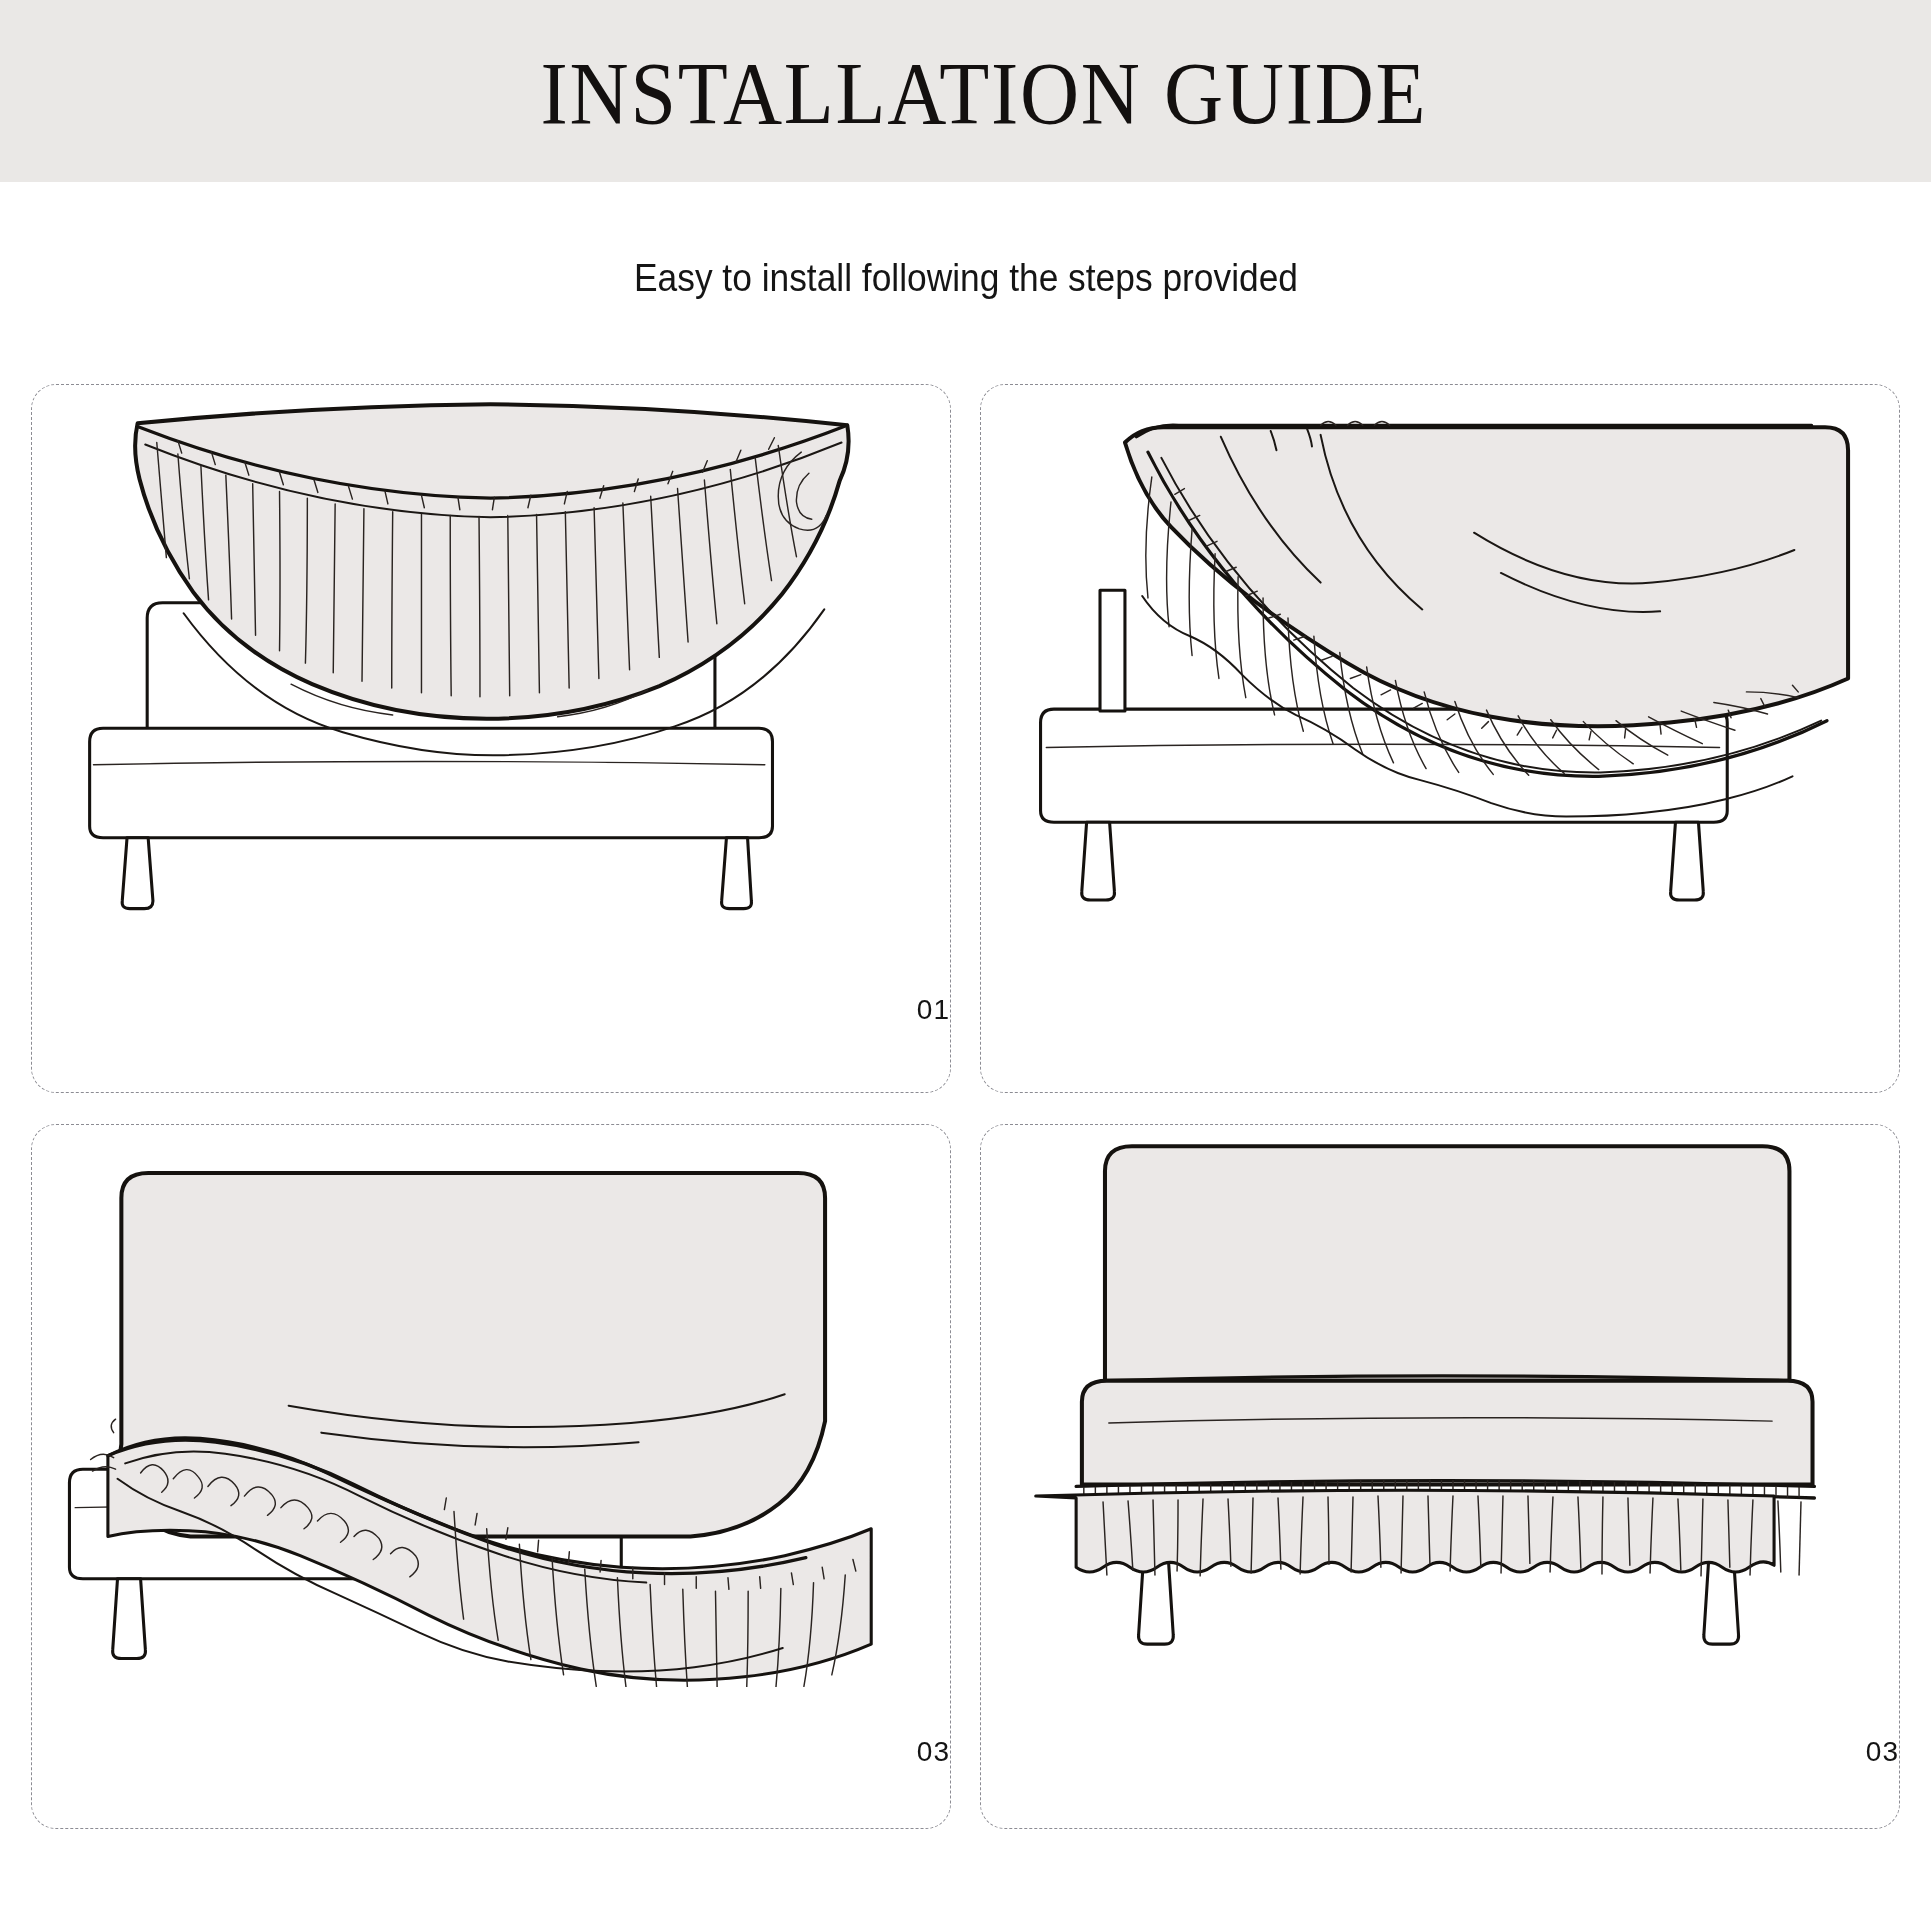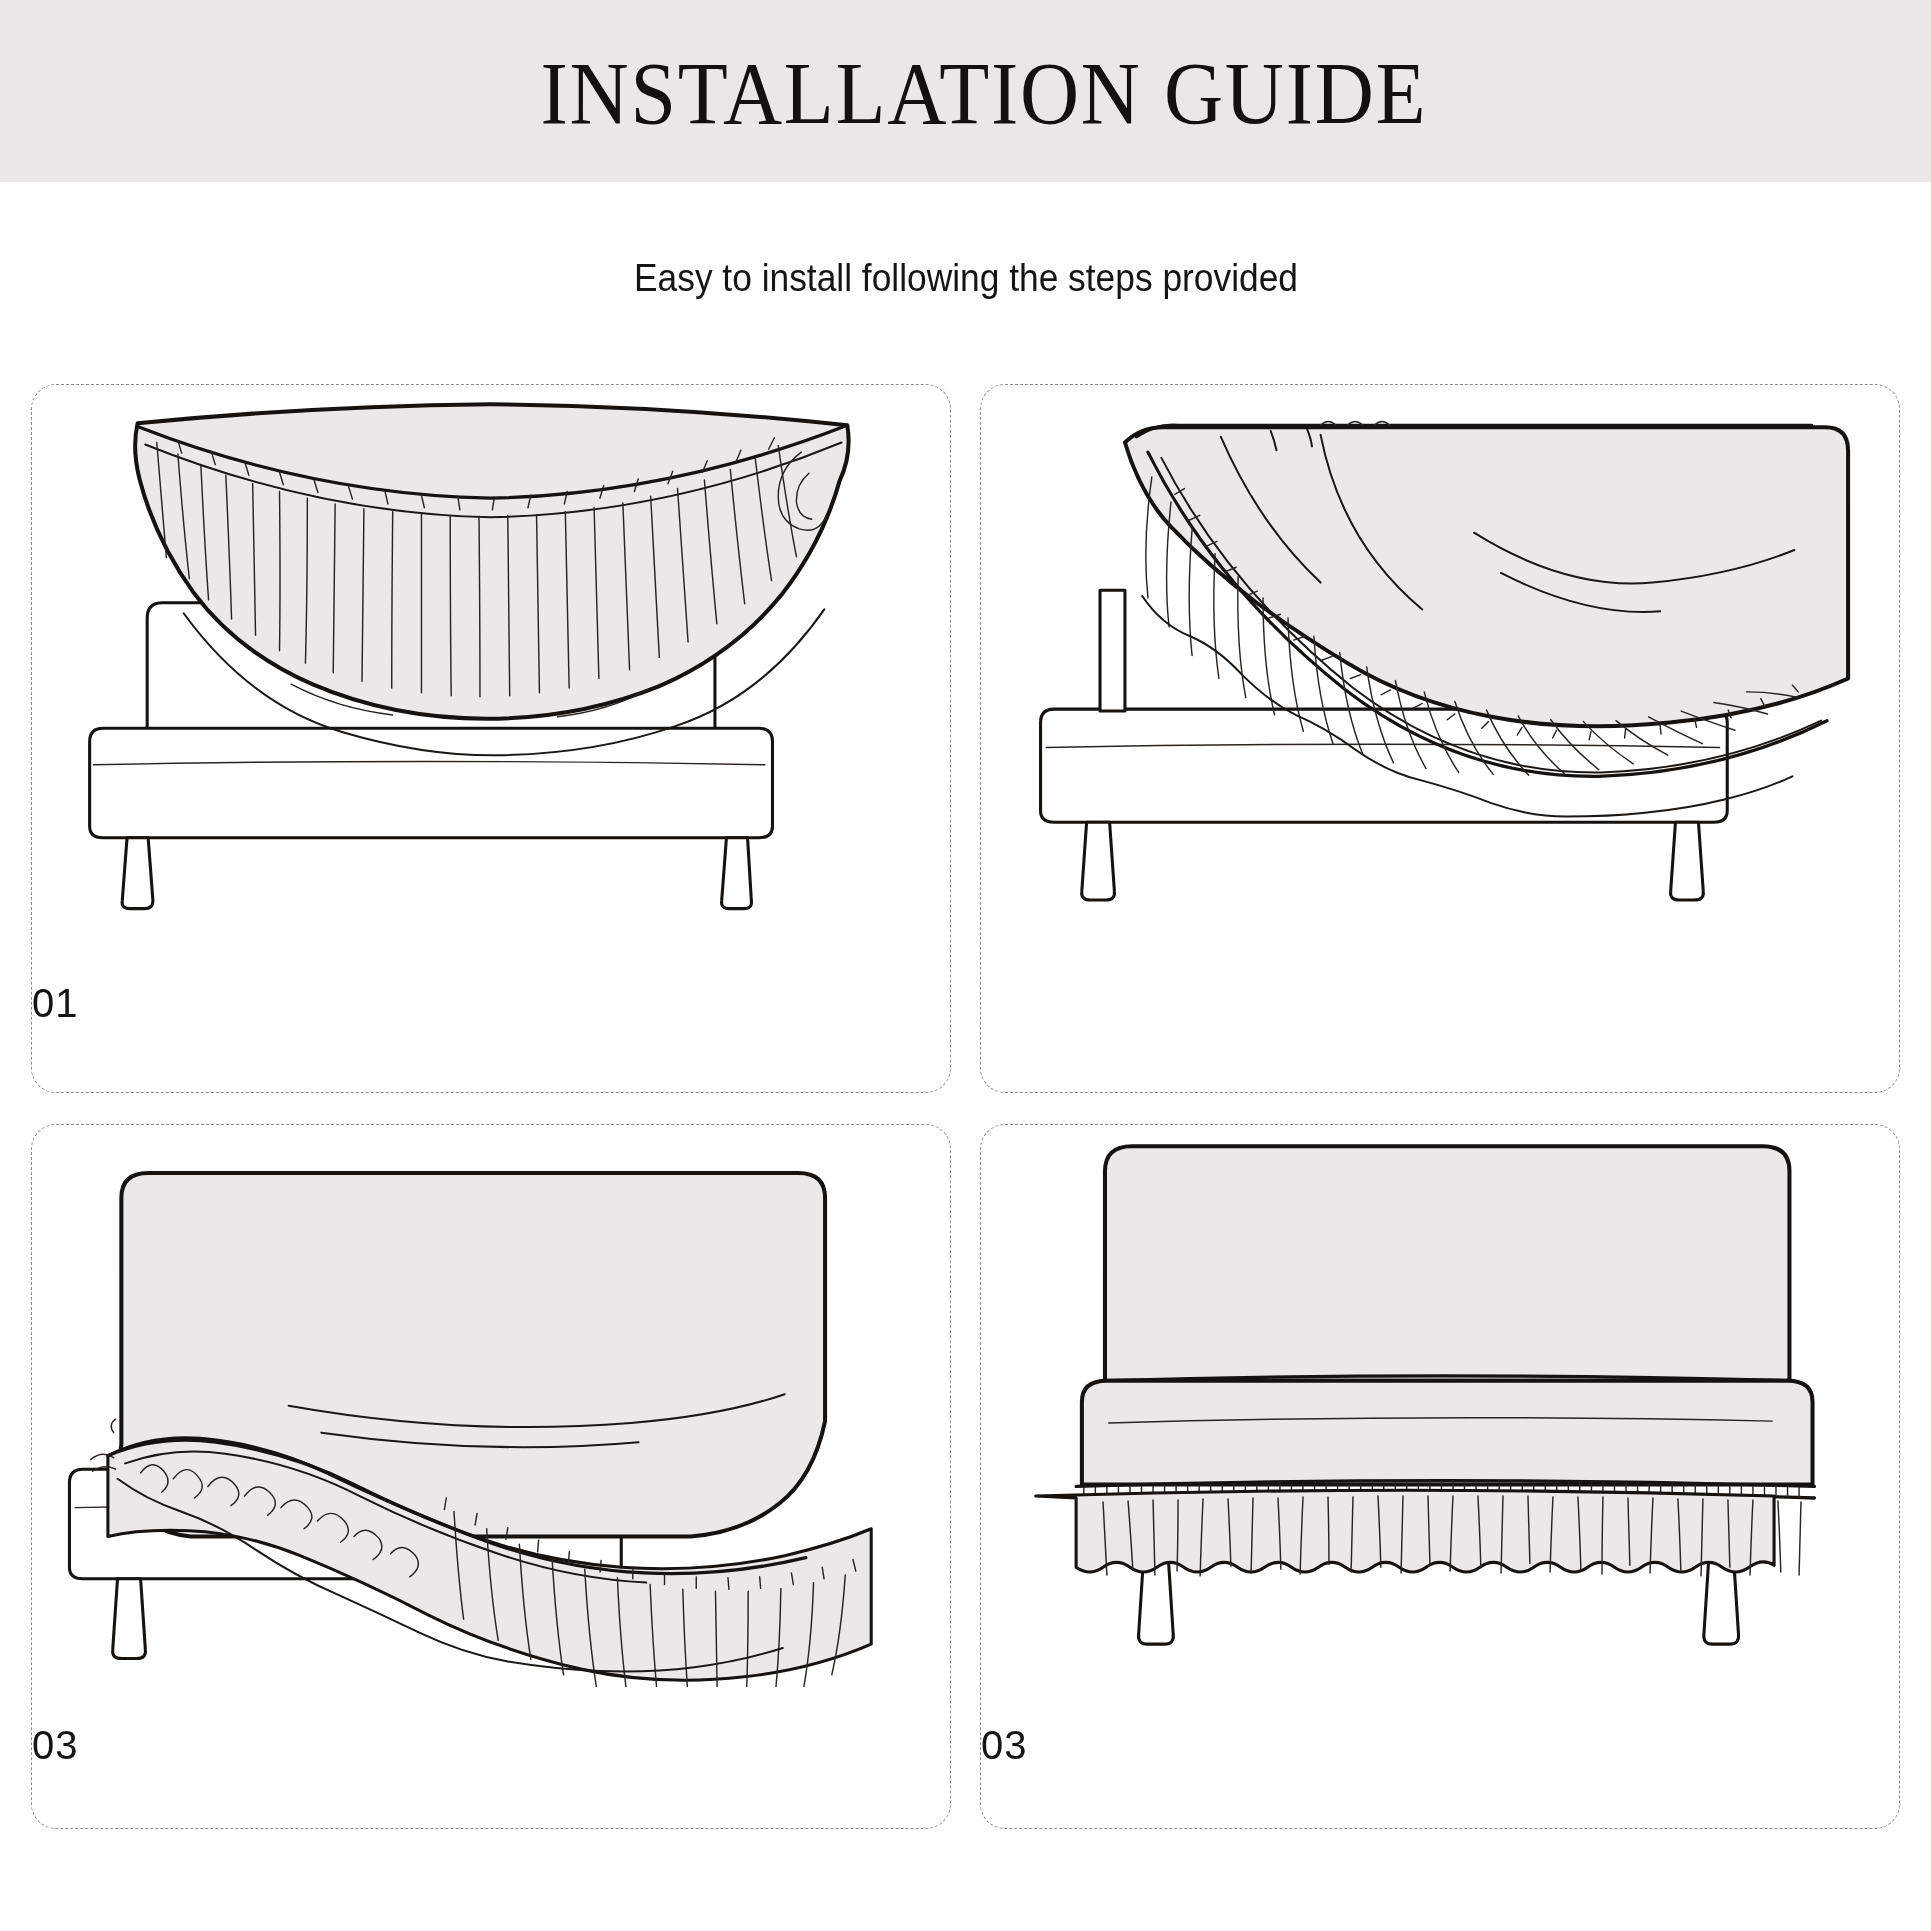--- a/index.html
+++ b/index.html
@@ -90,23 +90,23 @@
   .step-illustration svg {
     width: 100%;
     height: 100%;
     display: block;
   }
   .step-number {
     position: absolute;
     left: 0;
     right: 0;
     bottom: 66px;
-    text-align: left;
+    text-align: right;
     font-family: "Liberation Sans", sans-serif;
-    font-size: 40px;
+    font-size: 28px;
     color: #141414;
     letter-spacing: 1px;
     margin-top: 16px;
   }
   
   .step-panel.row2 .step-number { bottom: 60px; }
   .step-panel.row2 .step-illustration { height: 80%; }
 
   
   .ink        { fill: none; stroke: #15120f; stroke-width: 3.4; stroke-linecap: round; stroke-linejoin: round; }

